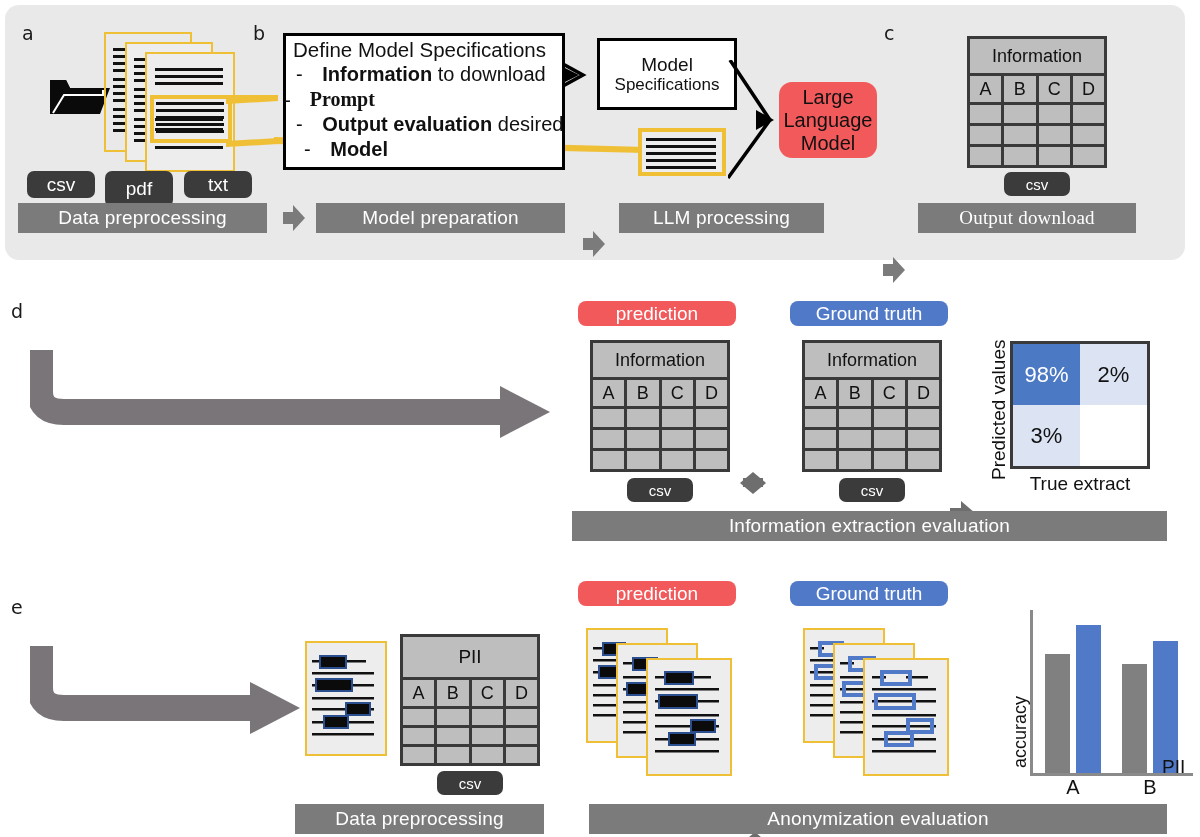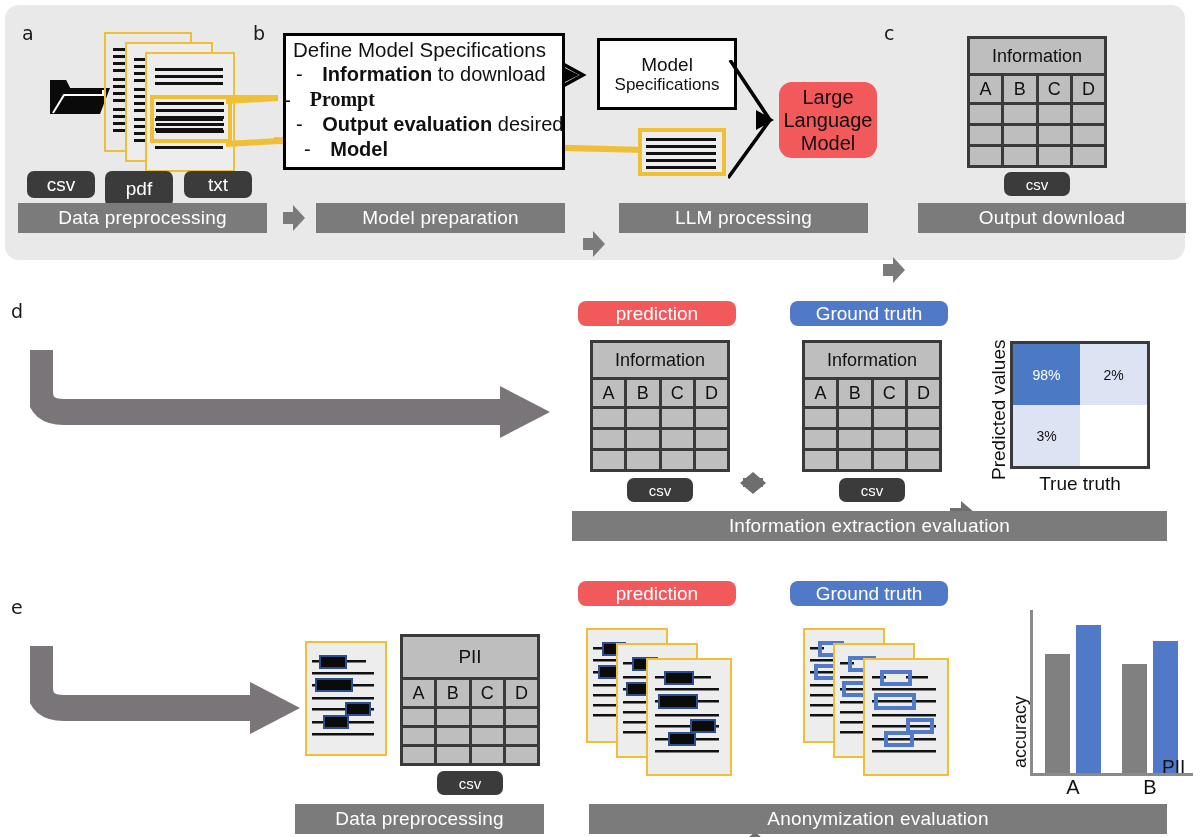--- a/index.html
+++ b/index.html
@@ -57,21 +57,21 @@
   .cmp .lft::before{content:"";position:absolute;left:12px;top:10px;width:11px;height:9px;background:#6E6E6E;}
   .cmp .rgt::after{content:"";position:absolute;right:0;top:4px;width:0;height:0;
     border-top:11px solid transparent;border-bottom:11px solid transparent;border-left:13px solid #6E6E6E;}
   .cmp .rgt::before{content:"";position:absolute;right:12px;top:10px;width:11px;height:9px;background:#6E6E6E;}
   .sgl{width:28px;height:30px;position:relative;}
   .sgl::before{content:"";position:absolute;left:0;top:10px;width:13px;height:10px;background:#6E6E6E;}
   .sgl::after{content:"";position:absolute;left:11px;top:3px;width:0;height:0;
     border-top:12px solid transparent;border-bottom:12px solid transparent;border-left:14px solid #6E6E6E;}
   
   .cm{border:3px solid #3A3A3A;box-sizing:border-box;display:flex;flex-wrap:wrap;}
-  .cm>div{width:50%;height:50%;display:flex;align-items:center;justify-content:center;font-size:14px;}
+  .cm>div{width:50%;height:50%;display:flex;align-items:center;justify-content:center;font-size:22px;}
   .ylab{transform:rotate(-90deg);transform-origin:left top;white-space:nowrap;font-size:19px;color:#111;}
   
   .axis{position:absolute;background:#8A8A8A;}
   .bar{position:absolute;bottom:0;}
 </style>
 </head>
 <body>
 
 <div class="abs" id="panel-top"></div>
 
@@ -225,23 +225,23 @@
       <div></div>
       <div></div>
     </div>
 </div>
 <div class="abs chip-sm" style="left:1004px;top:172px;width:66px;height:24px;">csv</div>
 
 <div class="abs stage-bar" style="left:18px;top:203px;width:249px;height:30px;">Data preprocessing</div>
 <div class="abs stage-arrow" style="left:283px;top:205px;"></div>
 <div class="abs stage-bar" style="left:316px;top:203px;width:249px;height:30px;">Model preparation</div>
 <div class="abs stage-arrow" style="left:583px;top:205px;"></div>
-<div class="abs stage-bar" style="left:619px;top:203px;width:249px;height:30px;">LLM processing</div>
+<div class="abs stage-bar" style="left:619px;top:203px;width:205px;height:30px;">LLM processing</div>
 <div class="abs stage-arrow" style="left:883px;top:205px;"></div>
-<div class="abs stage-bar" style="left:918px;top:203px;width:268px;height:30px;">Output download</div>
+<div class="abs stage-bar" style="left:918px;top:203px;width:218px;height:30px;font-family:Liberation Serif, serif;">Output download</div>
 
 <svg class="abs" style="left:30px;top:350px;width:530px;height:90px;" viewBox="0 0 530 90">
   <path d="M10 0 L10 42 Q10 62 34 62 L480 62" fill="none" stroke="#7A7578" stroke-width="26" stroke-linecap="butt"></path>
   <path d="M470 36 L520 62 L470 88 Z" fill="#7A7578"></path>
 </svg>
 
 <div class="abs badge" style="left:578px;top:301px;width:158px;height:25px;background:#F2595B;font-size:19px;">prediction</div>
 <div class="abs badge" style="left:790px;top:301px;width:158px;height:25px;background:#5079C8;font-size:19px;">Ground truth</div>
 
 <div class="abs tbl" style="left:590px;top:340px;width:140px;height:132px;">
@@ -314,21 +314,21 @@
   <div style="background:#4C79C4;color:#fff;">
       <span>98%</span>
     </div>
   <div style="background:#DCE4F4;color:#111;">
       <span>2%</span>
     </div>
   <div style="background:#DCE4F4;color:#111;">
       <span>3%</span>
     </div>
 </div>
-<div class="abs" style="left:1010px;top:473px;width:140px;text-align:center;font-size:19px;color:#111;">True truth</div>
+<div class="abs" style="left:1010px;top:473px;width:140px;text-align:center;font-size:19px;color:#111;">True extract</div>
 
 <div class="abs stage-bar" style="left:572px;top:511px;width:595px;height:30px;">Information extraction evaluation</div>
 
 <svg class="abs" style="left:30px;top:646px;width:280px;height:90px;" viewBox="0 0 280 90">
   <path d="M10 0 L10 42 Q10 62 34 62 L230 62" fill="none" stroke="#7A7578" stroke-width="26" stroke-linecap="butt"></path>
   <path d="M220 36 L270 62 L220 88 Z" fill="#7A7578"></path>
 </svg>
 
 <div class="abs doc-w" style="left:305px;top:641px;width:82px;height:115px;border-width:2px;"></div>
 <svg class="abs" style="left:310px;top:648px;width:72px;height:102px;" viewBox="0 0 72 102">

